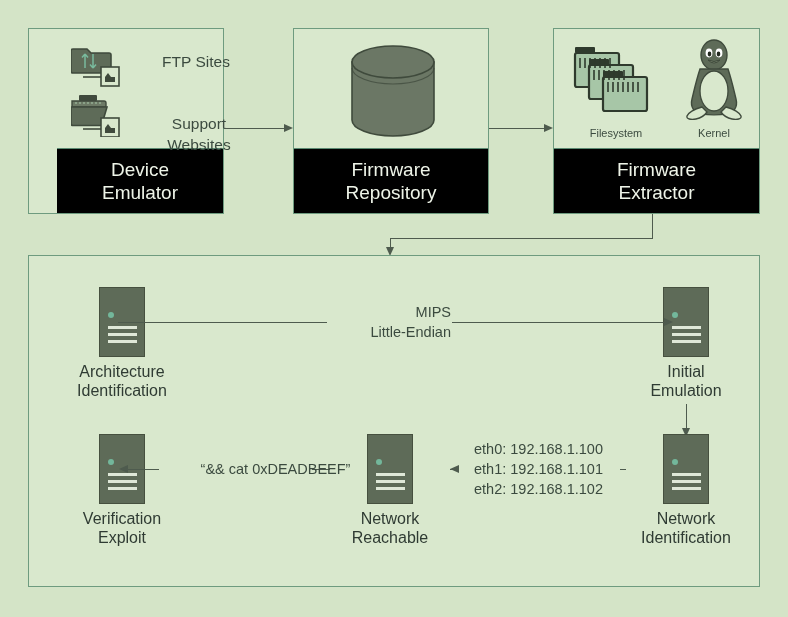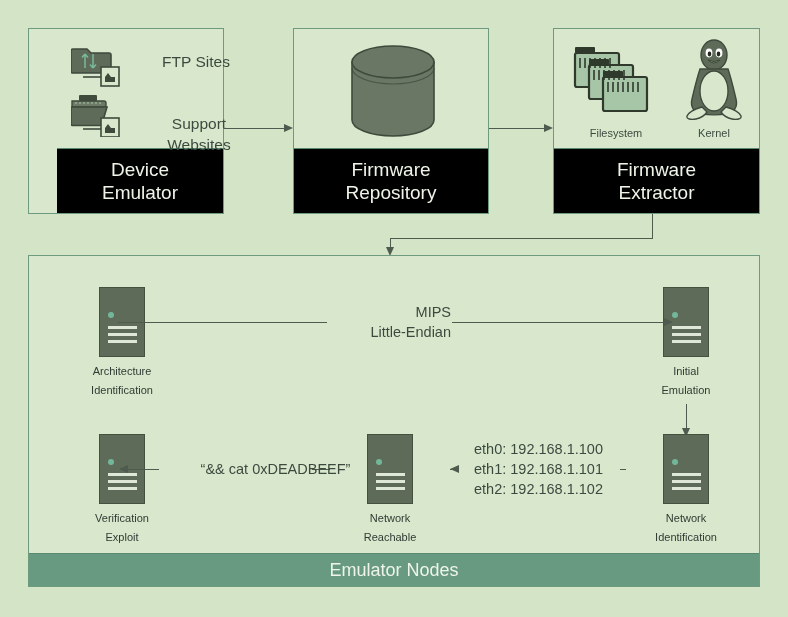--- a/index.html
+++ b/index.html
@@ -94,21 +94,21 @@
   }
   .node .bars{
     position:absolute;left:8px;top:38px;width:29px;
   }
   .node .bars i{
     display:block;height:3px;background:#dfe8d8;margin-bottom:4px;
   }
   .node .nlabel{
     margin-top:5px;
     color:#2f3b33;
-    font-size:11px;
+    font-size:16px;
     line-height:19px;
     text-align:center;
     white-space:nowrap;
   }
 
   
   .ln{position:absolute;background:#4e5b4e;}
   .lnh{height:1px;}
   .lnv{width:1px;}
   .arrow{
@@ -350,17 +350,14 @@
     <div>eth2: 192.168.1.102</div>
   </div>
 
   <div class="ln lnh" style="left:126px;top:469px;width:33px;"></div>
   <div class="ln lnh" style="left:312px;top:469px;width:18px;"></div>
   <div class="arrow arr-l" style="left:119px;top:464.5px;"></div>
   <div class="edge-label" style="left:159px;top:459px;width:153px;text-align:center;margin-left:40px;">
     <div>“&amp;&amp; cat 0xDEADBEEF”</div>
   </div>
 
-  <div id="emufoot">
-    <span>Emulator Nodes</span>
-  </div>
 
 </div>
 
 </body></html>

